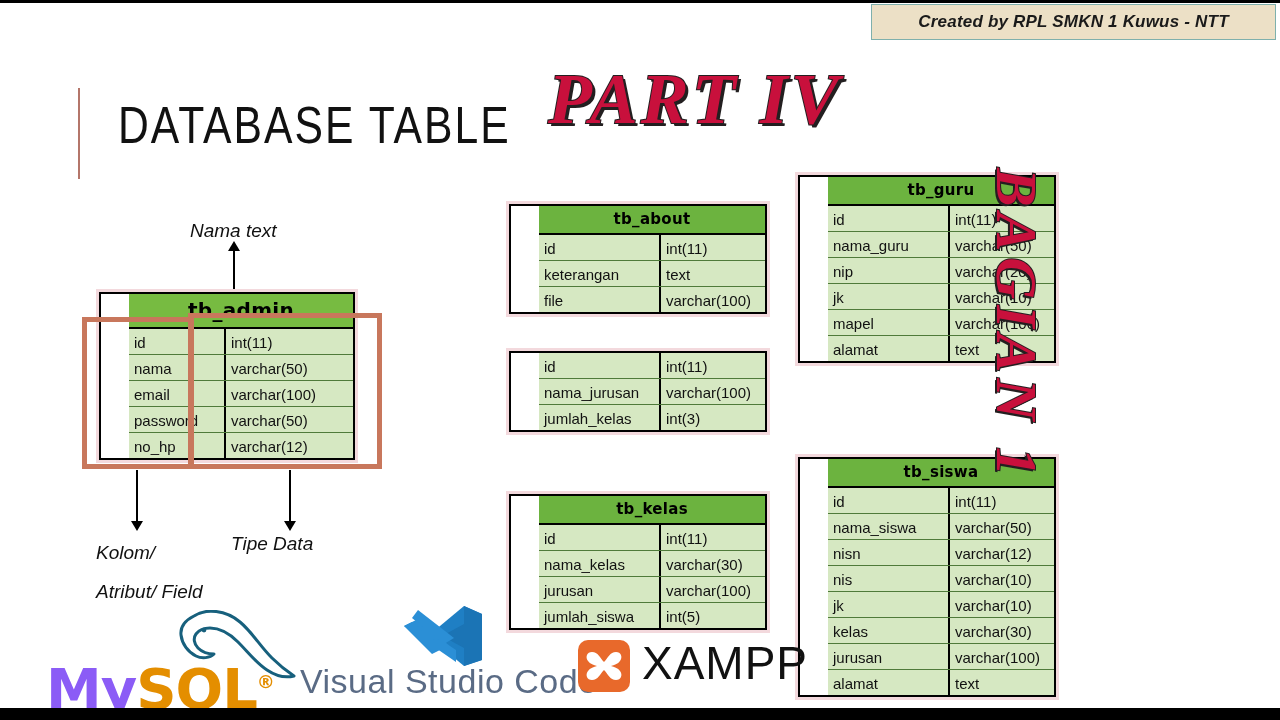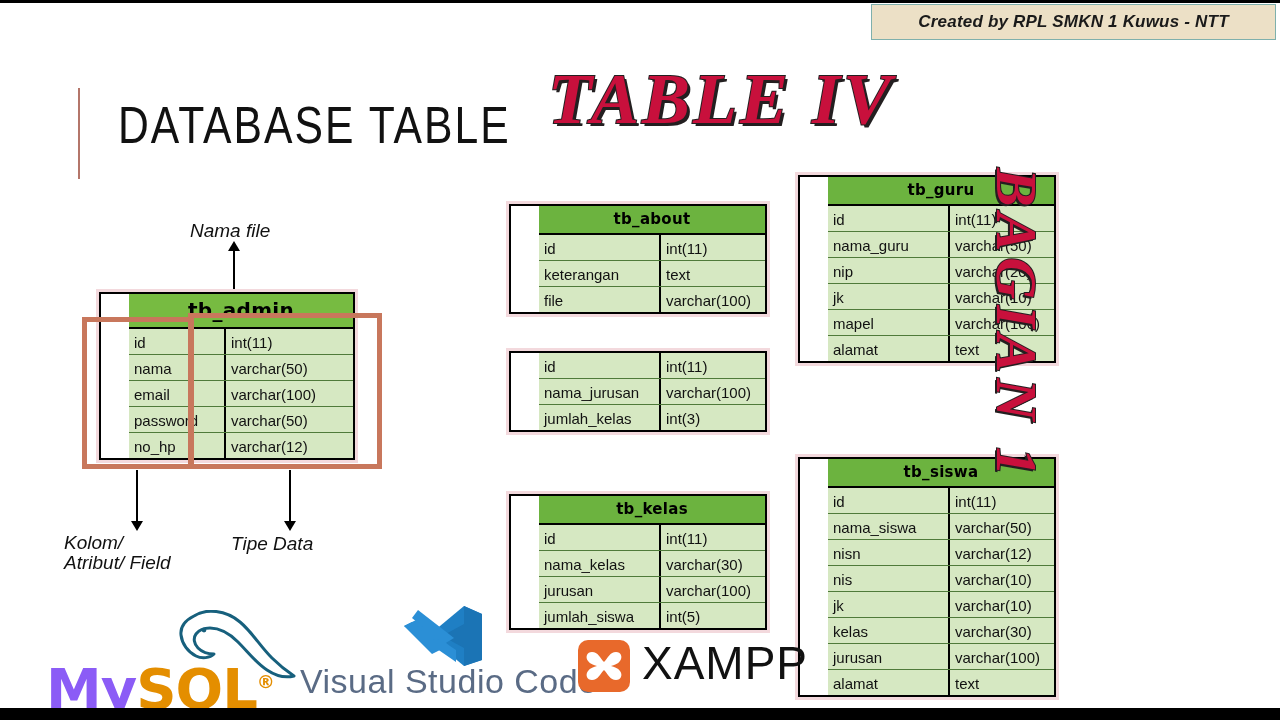--- a/index.html
+++ b/index.html
@@ -140,21 +140,21 @@
   .ann{
     position:absolute;
     font-family:"Liberation Sans",sans-serif;
     font-style:italic;
     font-size:19px;color:#111;
     z-index:22;
     white-space:nowrap;
   }
   #ann-nama{left:190px;top:220px;}
   #ann-tipe{left:231px;top:533px;}
-  #ann-kolom{left:64px;top:533px;white-space:normal;width:120px;line-height:20px;}
+  #ann-kolom{left:96px;top:533px;white-space:normal;width:120px;line-height:39px;}
 
   .arrow{position:absolute;z-index:21;}
   .arrow .shaft{position:absolute;left:0;top:0;width:2px;background:#000;}
   .arrow .head{position:absolute;left:-5px;width:0;height:0;border-left:6px solid transparent;border-right:6px solid transparent;}
   .arrow.up .head{top:-9px;border-bottom:10px solid #000;}
   .arrow.down .head{bottom:-9px;border-top:10px solid #000;}
 
   #ar-nama{left:233px;top:250px;height:39px;}
   #ar-nama .shaft{height:39px;}
   #ar-kolom{left:136px;top:470px;height:52px;}
@@ -187,25 +187,25 @@
 
   <div class="bar top"></div>
 
   <div id="credit">
     <span>Created by RPL SMKN 1 Kuwus - NTT</span>
   </div>
 
   <div id="title-rule"></div>
   <div id="page-title">DATABASE TABLE</div>
 
-  <div id="part-iv">TABLE IV</div>
+  <div id="part-iv">PART IV</div>
 
   <div id="bagian">BAGIAN 1</div>
 
-  <div class="ann" id="ann-nama">Nama file</div>
+  <div class="ann" id="ann-nama">Nama text</div>
   <div class="ann" id="ann-tipe">Tipe Data</div>
   <div class="ann" id="ann-kolom">Kolom/ Atribut/ Field</div>
 
   <div class="arrow up" id="ar-nama">
       <div class="shaft"></div>
       <div class="head"></div>
     </div>
   <div class="arrow down" id="ar-kolom">
       <div class="shaft"></div>
       <div class="head"></div>

